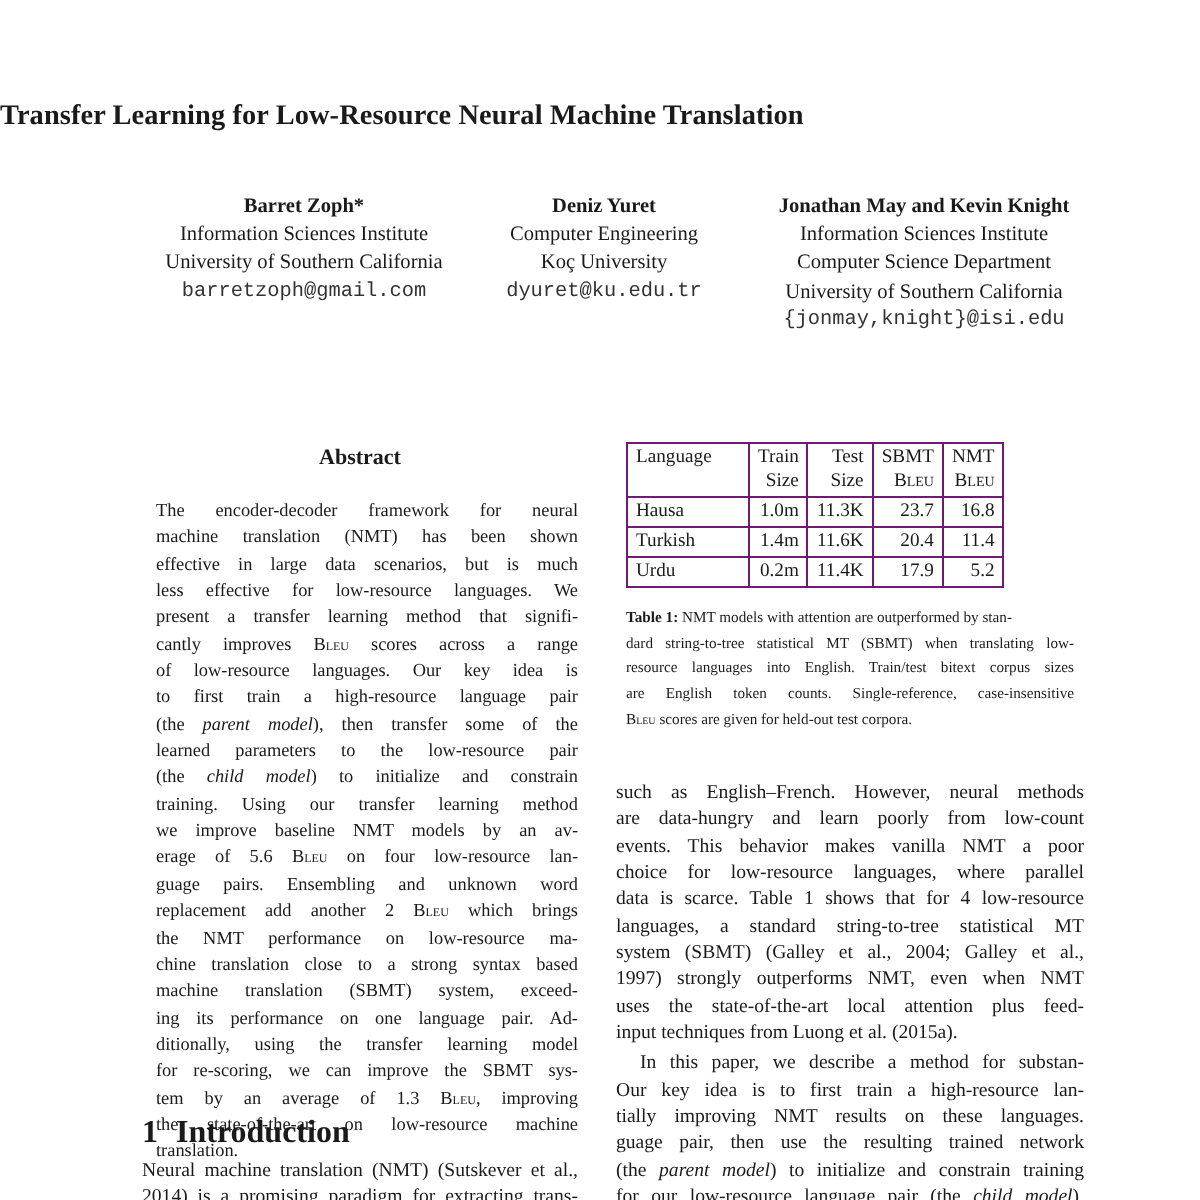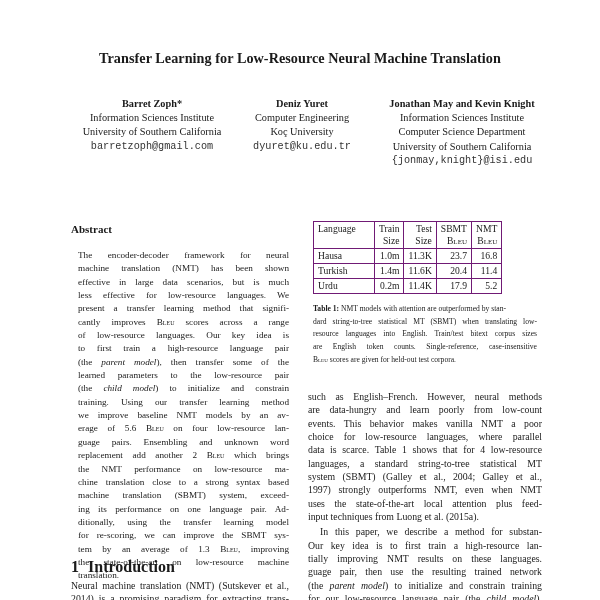--- a/index.html
+++ b/index.html
@@ -2,35 +2,35 @@
 <html><head>
 <meta charset="utf-8">
 <style>
   html, body { margin: 0; padding: 0; }
   body {
     width: 600px; height: 600px; overflow: hidden; background: #ffffff;
     font-family: "Liberation Serif", "DejaVu Serif", serif; color: #1a1a1a;
     position: relative;
   }
   .title {
-    position: absolute; left: 0; top: 50px; width: 600px; text-align: center;
+    position: absolute; left: 0; top: 50px; width: 600px; 
     font-size: 14.2px; font-weight: bold; letter-spacing: 0.05px;
   }
   .author {
     position: absolute; top: 97px; text-align: center;
     font-size: 10.3px; line-height: 14.2px;
   }
   .author .name { font-weight: bold; }
   .author .mail { font-family: Liberation Mono, monospace; font-size: 10.2px; color: #333; }
   #author-0 { left: 67px; width: 170px; }
   #author-1 { left: 232px; width: 140px; }
   #author-2 { left: 362px; width: 200px; }
 
   .col-left { position: absolute; left: 71px; top: 223px; width: 218px; }
-  .abstract-heading { text-align: left; font-weight: bold; font-size: 11px; margin-bottom: 14px; }
+  .abstract-heading { text-align: center; font-weight: bold; font-size: 11px; margin-bottom: 14px; }
   .abstract-body {
     font-size: 9.2px; line-height: 13.35px; text-align: justify; padding-left: 7px; padding-right: 0px;
   }
   .abstract-body span.line { display: block; text-align: justify; text-align-last: justify; white-space: nowrap; }
   .abstract-body span.last { text-align-last: left; }
   .sc { font-variant: small-caps; }
   .section-heading {
     position: absolute; left: 71px; top: 558px; font-weight: bold; font-size: 16px;
   }
   .section-heading .num { display: inline-block; width: 17px; }

